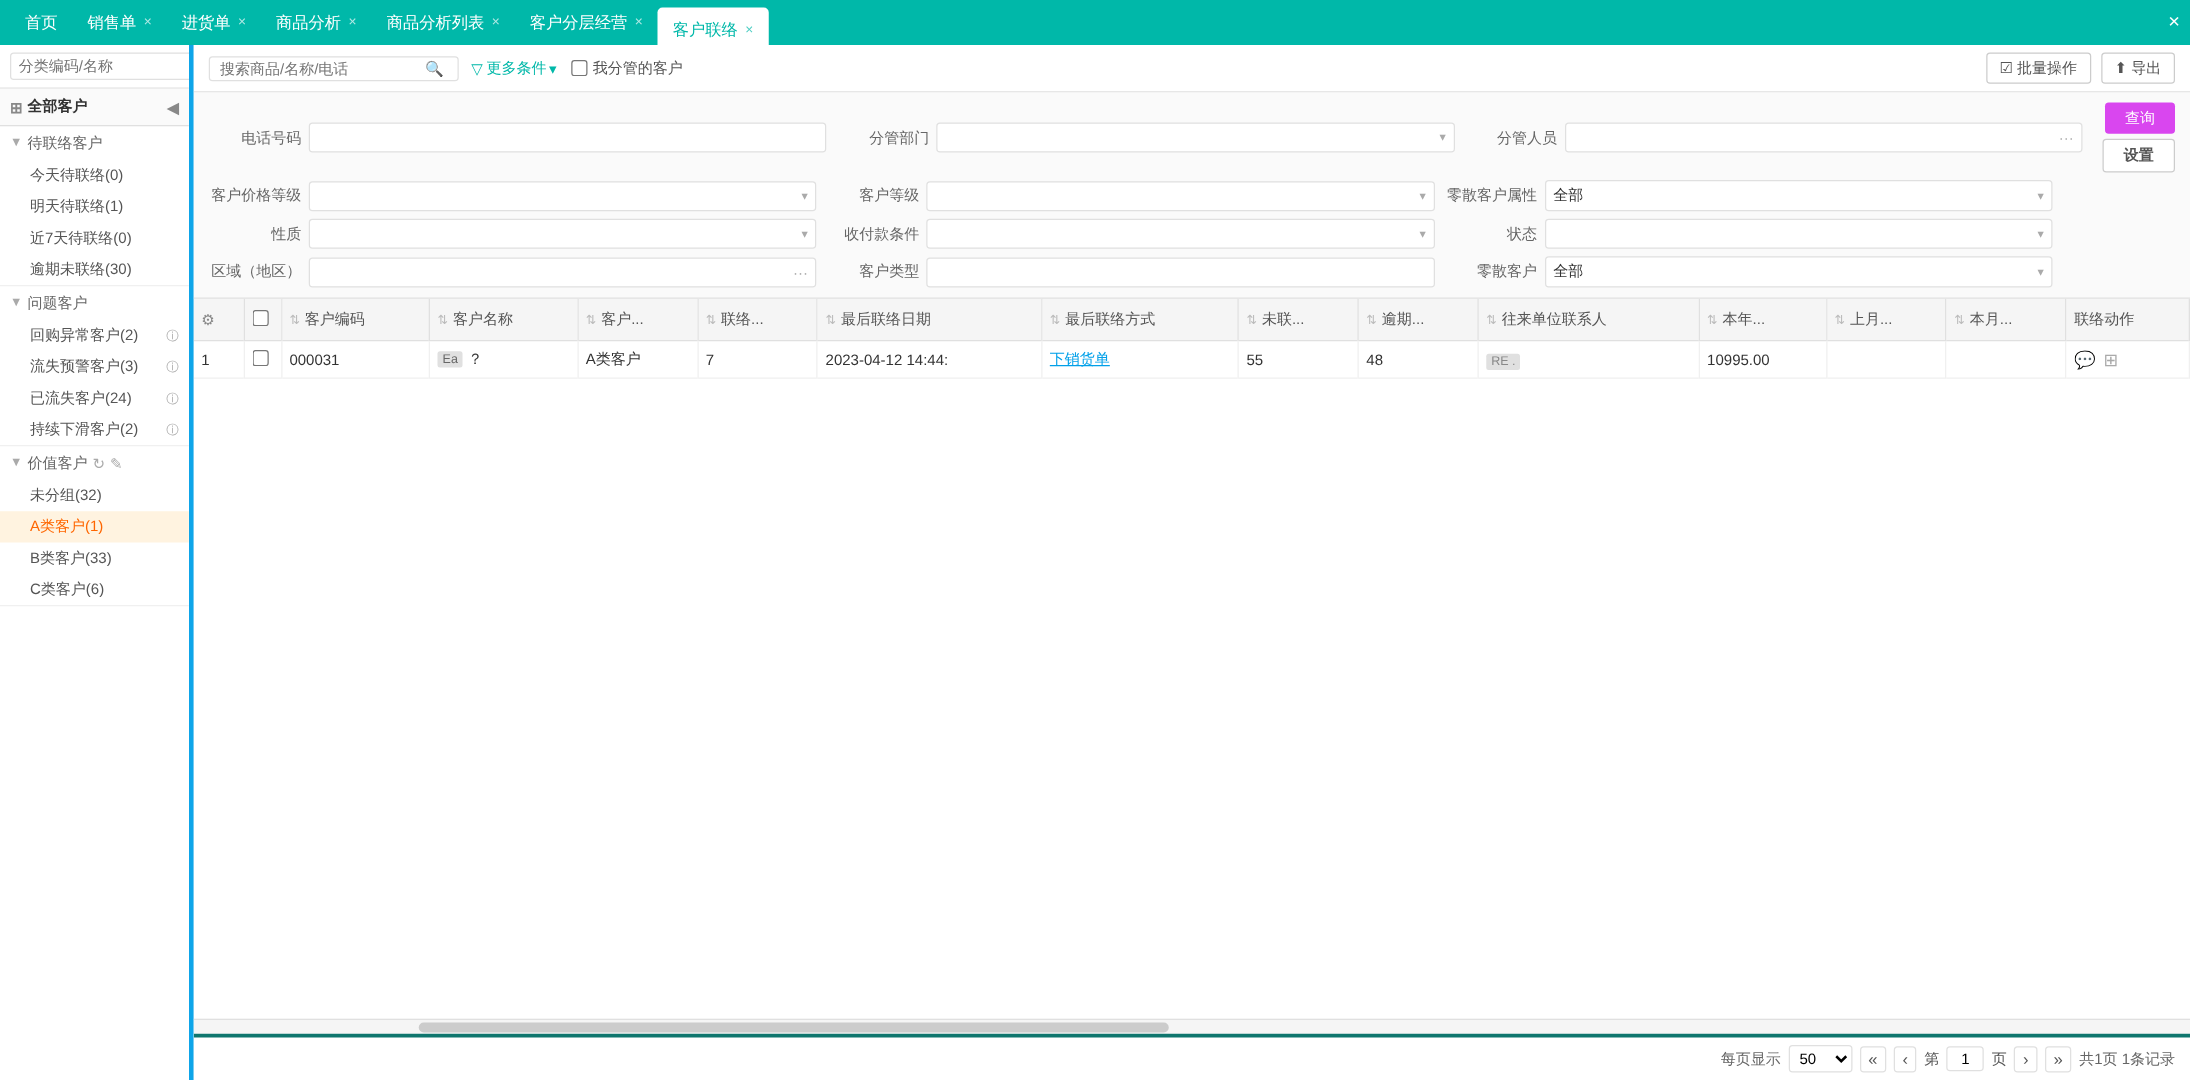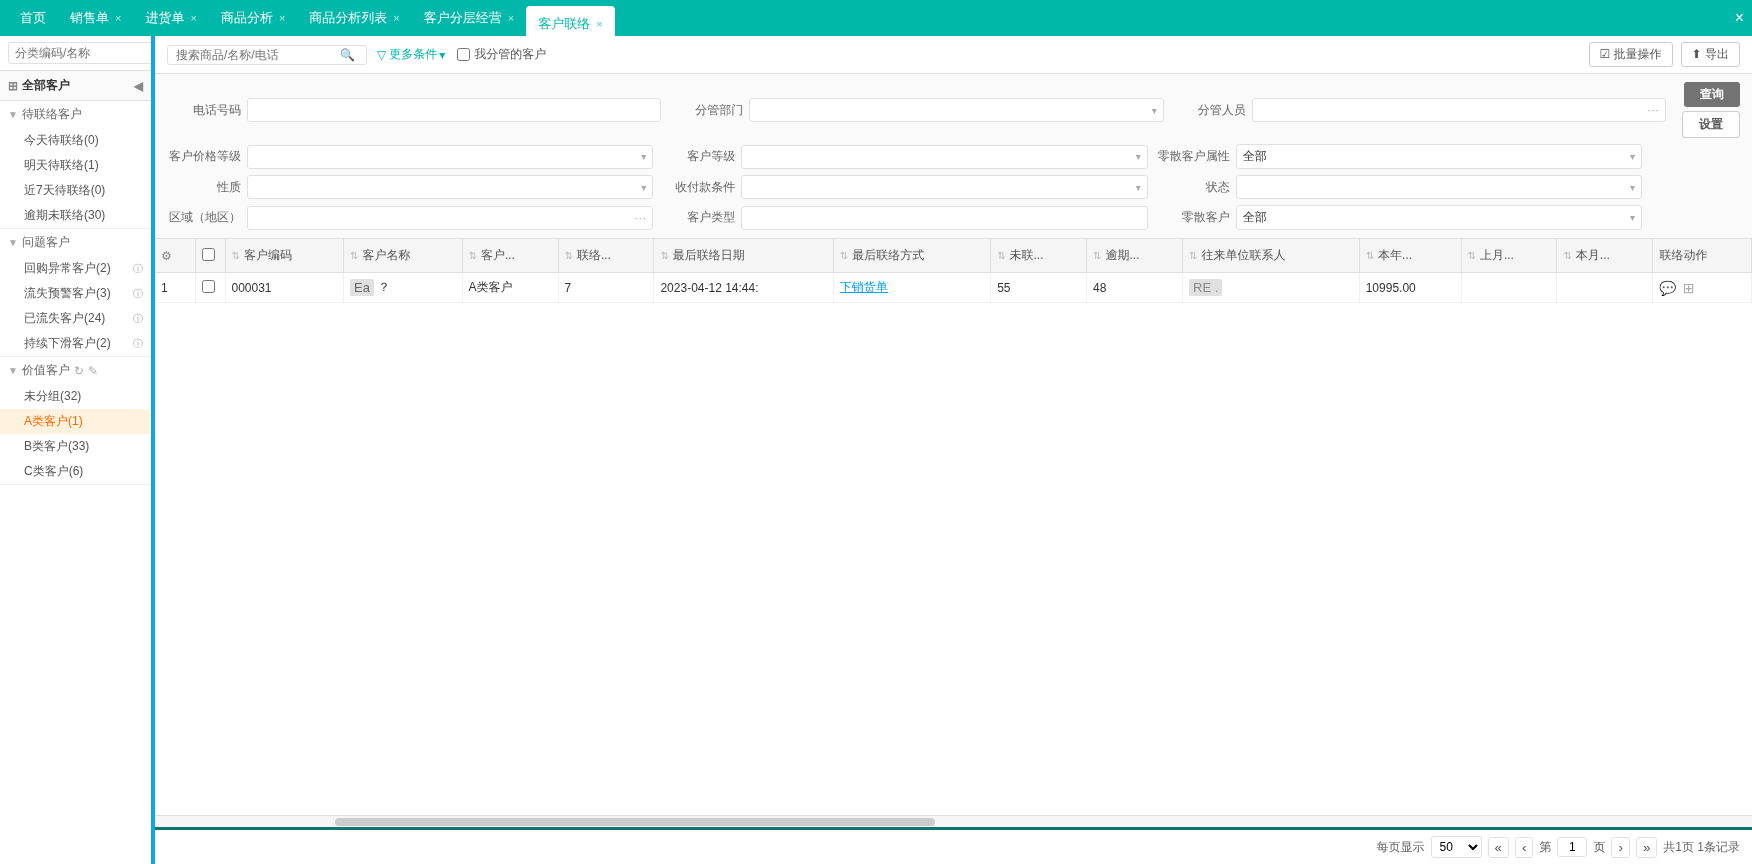--- a/index.html
+++ b/index.html
@@ -124,22 +124,22 @@
       display: flex; align-items: center; justify-content: space-between; cursor: pointer;
       min-height: 24px;
     }
     .filter-input .dropdown-arrow { color: #aaa; font-size: 10px; }
     .filter-input .dots { color: #aaa; }
     .filter-action-btns {
       display: flex; flex-direction: column; gap: 4px;
       justify-content: center; align-items: flex-end; margin-left: 8px;
     }
     .btn-query {
-      background: #737373; color: white; border: none;
-      padding: 4px 16px; border-radius: 3px; cursor: pointer; font-size: 12px; font-weight: bold;
+      background: #d946ef; color: white; border: none;
+      padding: 4px 16px; border-radius: 3px; cursor: pointer; font-size: 12px;
     }
     .btn-settings {
       background: white; color: #555; border: 1px solid #ccc;
       padding: 4px 16px; border-radius: 3px; cursor: pointer; font-size: 12px; font-weight: bold;
     }
 
     
     .table-area {
       flex: 1; overflow: auto; position: relative;
     }
@@ -188,21 +188,21 @@
     .scroll-indicator {
       height: 12px; background: #f5f5f5; border-top: 1px solid #e0e0e0;
       flex-shrink: 0;
     }
 
     .name-cell-content {
       display: flex; align-items: center; gap: 4px;
     }
     .name-badge {
       background: #e0e0e0; color: #666; border-radius: 2px;
-      padding: 1px 4px; font-size: 13px;
+      padding: 1px 4px; font-size: 10px;
     }
 
     .gear-icon { color: #888; cursor: pointer; }
     th .th-inner { display: flex; align-items: center; gap: 2px; }
   </style>
 </head>
 <body>
 
 <div class="top-nav">
   <div class="nav-item">

